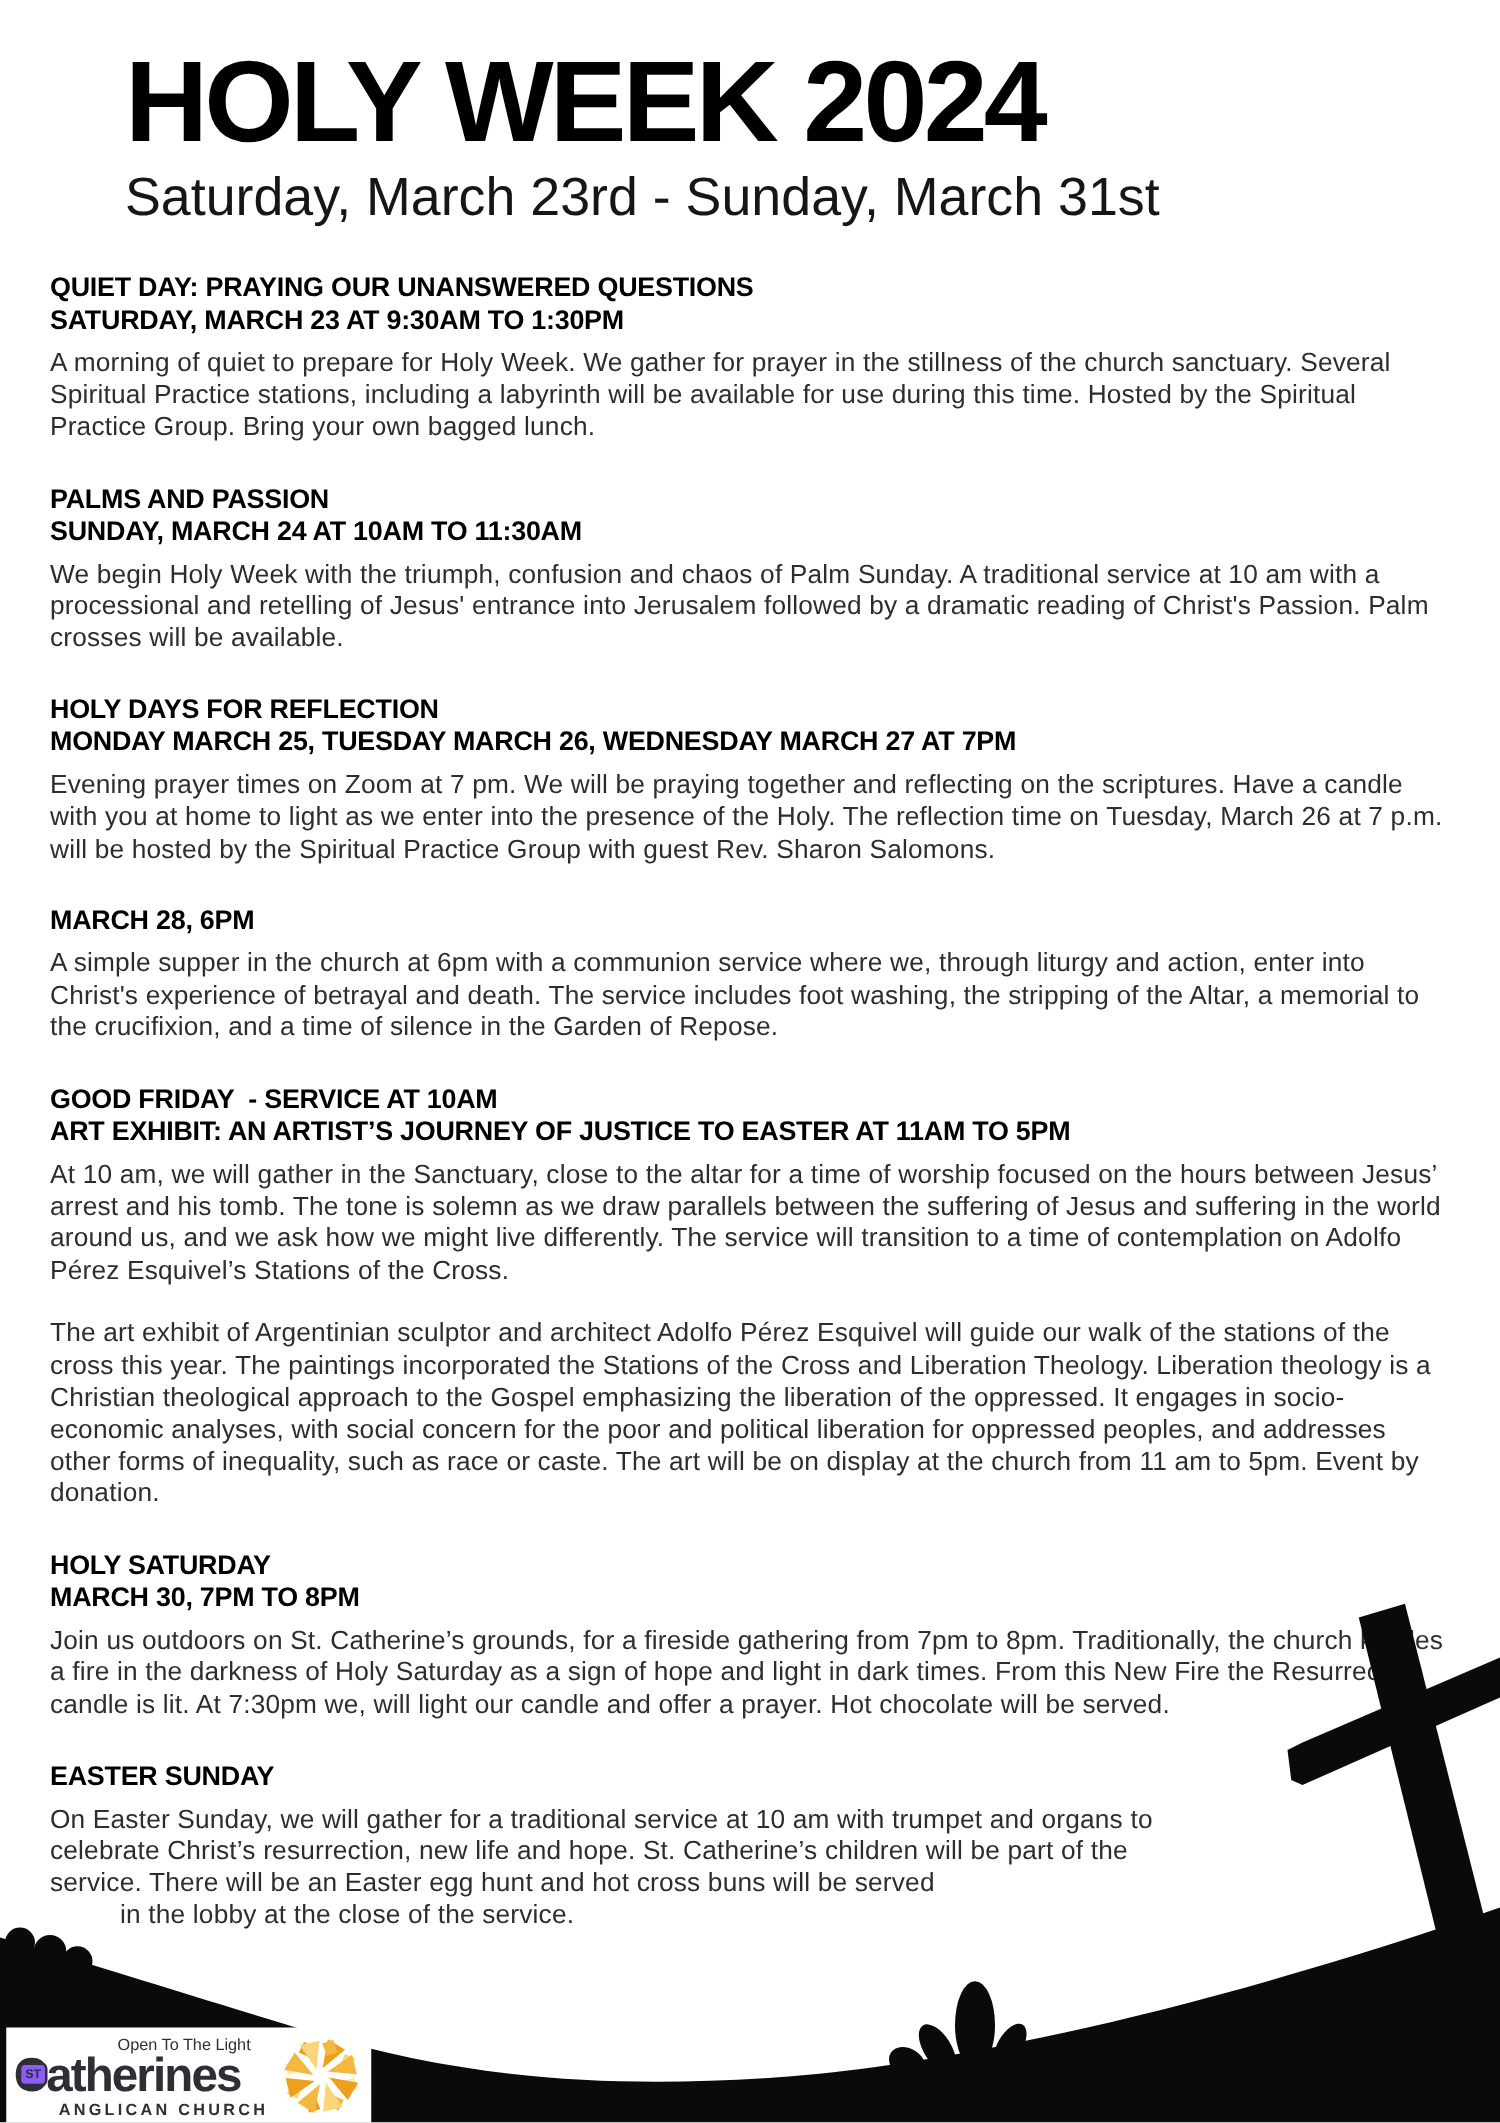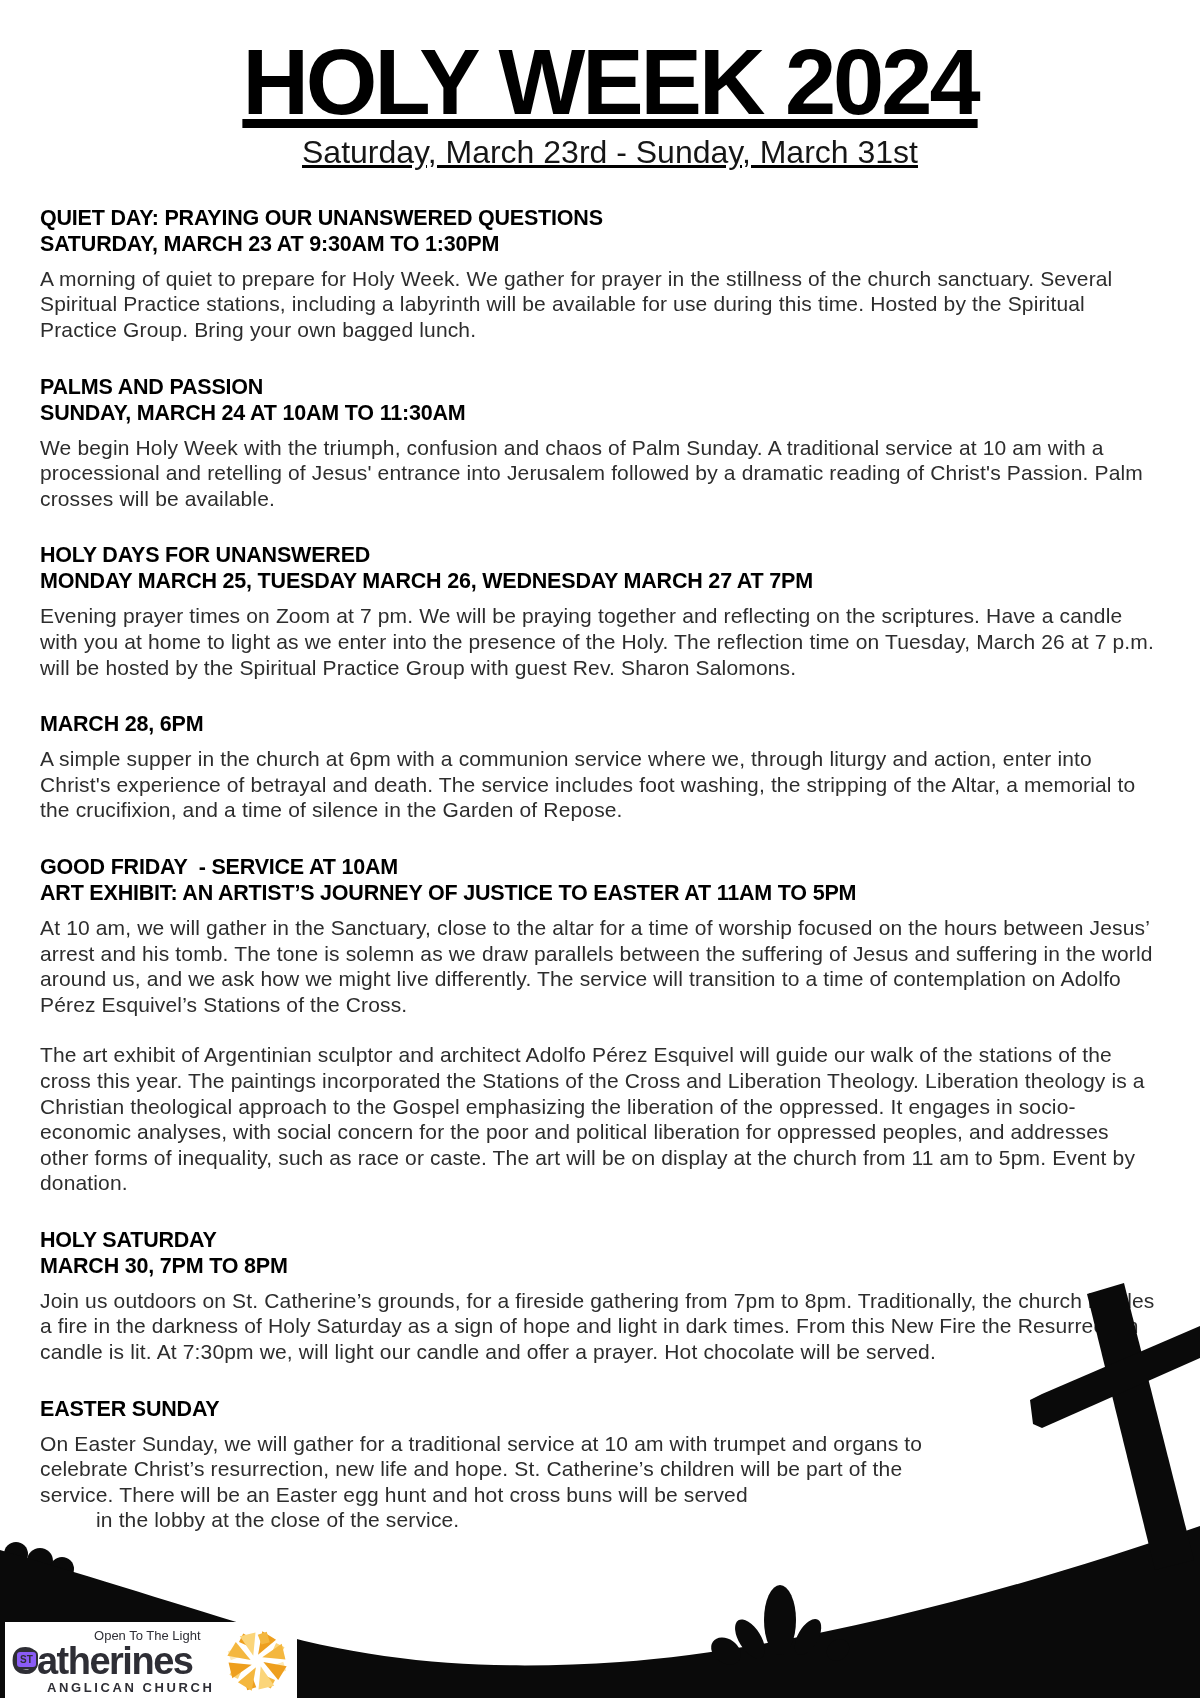--- a/index.html
+++ b/index.html
@@ -9,27 +9,27 @@
     font-family:"Liberation Sans", sans-serif;
     -webkit-font-smoothing:antialiased;
   }
   .content{
     position:absolute;inset:0;
     padding:36px 42px 0 40px;
     box-sizing:border-box;
     z-index:0;
   }
   
-  .page-header{width:1020px;text-align:center;margin:0 auto 0 60px;text-decoration:underline;}
+  .page-header{width:1020px;margin:0 auto 0 60px;}
   .page-title{
     font-size:92px;font-weight:bold;letter-spacing:-3px;line-height:1.02;
     color:#000;white-space:nowrap;
   }
   .page-subtitle{
-    font-size:32px;font-weight:normal;color:#161616;margin-top:4px;letter-spacing:0px;
+    font-size:43px;font-weight:normal;color:#161616;margin-top:4px;letter-spacing:0px;
   }
   
   .sec{margin-top:31px;}
   .sec.first{margin-top:34px;}
   .h2line{
     font-size:21.5px;font-weight:bold;color:#000;line-height:26px;
     letter-spacing:-0.2px;white-space:pre-wrap;
   }
   .body{margin-top:9px;}
   .gap-lg .body{}
@@ -90,21 +90,21 @@
 
   <section class="sec">
     <div class="h2line">PALMS AND PASSION</div>
     <div class="h2line">SUNDAY, MARCH 24 AT 10AM TO 11:30AM</div>
     <div class="body">
       <p>We begin Holy Week with the triumph, confusion and chaos of Palm Sunday. A traditional service at 10 am with a processional and retelling of Jesus' entrance into Jerusalem followed by a dramatic reading of Christ's Passion. Palm crosses will be available.</p>
     </div>
   </section>
 
   <section class="sec">
-    <div class="h2line">HOLY DAYS FOR UNANSWERED</div>
+    <div class="h2line">HOLY DAYS FOR REFLECTION</div>
     <div class="h2line">MONDAY MARCH 25, TUESDAY MARCH 26, WEDNESDAY MARCH 27 AT 7PM</div>
     <div class="body">
       <p>Evening prayer times on Zoom at 7 pm. We will be praying together and reflecting on the scriptures. Have a candle with you at home to light as we enter into the presence of the Holy. The reflection time on Tuesday, March 26 at 7 p.m. will be hosted by the Spiritual Practice Group with guest Rev. Sharon Salomons.</p>
     </div>
   </section>
 
   <section class="sec gap-lg">
     <div class="h2line">MARCH 28, 6PM</div>
     <div class="body">
       <p>A simple supper in the church at 6pm with a communion service where we, through liturgy and action, enter into Christ's experience of betrayal and death. The service includes foot washing, the stripping of the Altar, a memorial to the crucifixion, and a time of silence in the Garden of Repose.</p>

